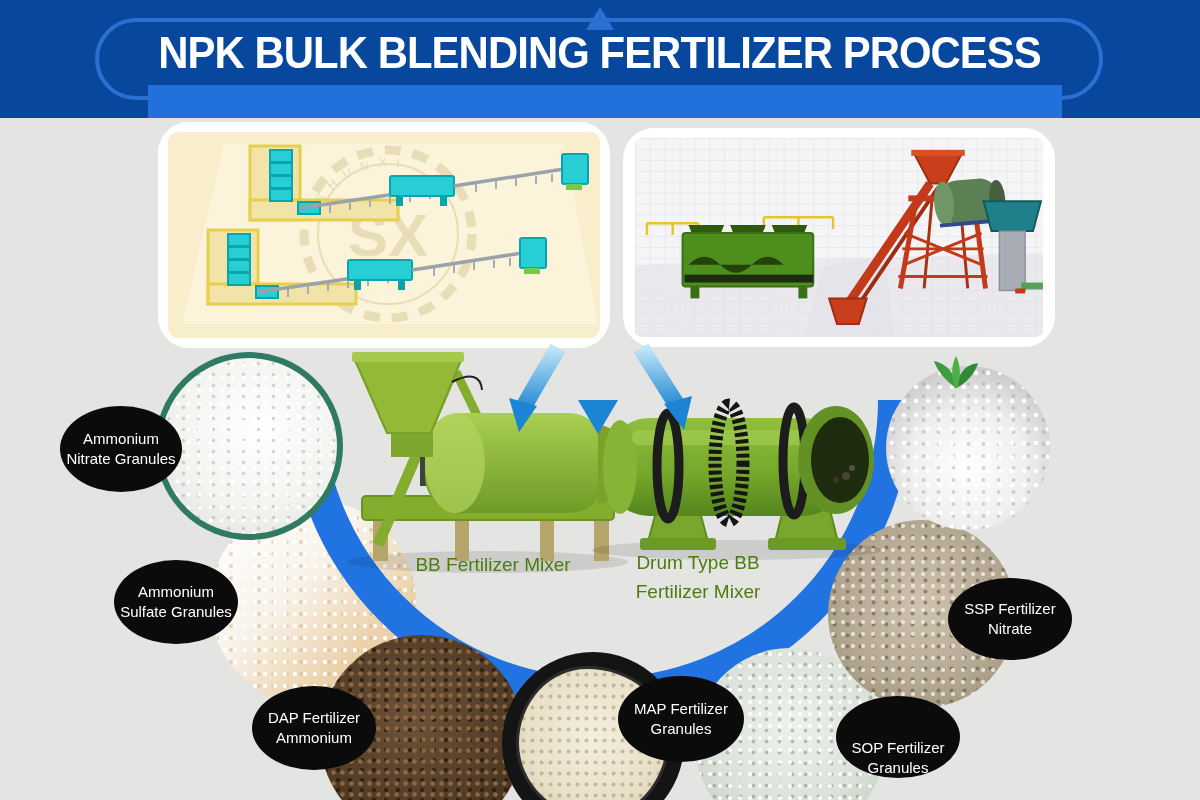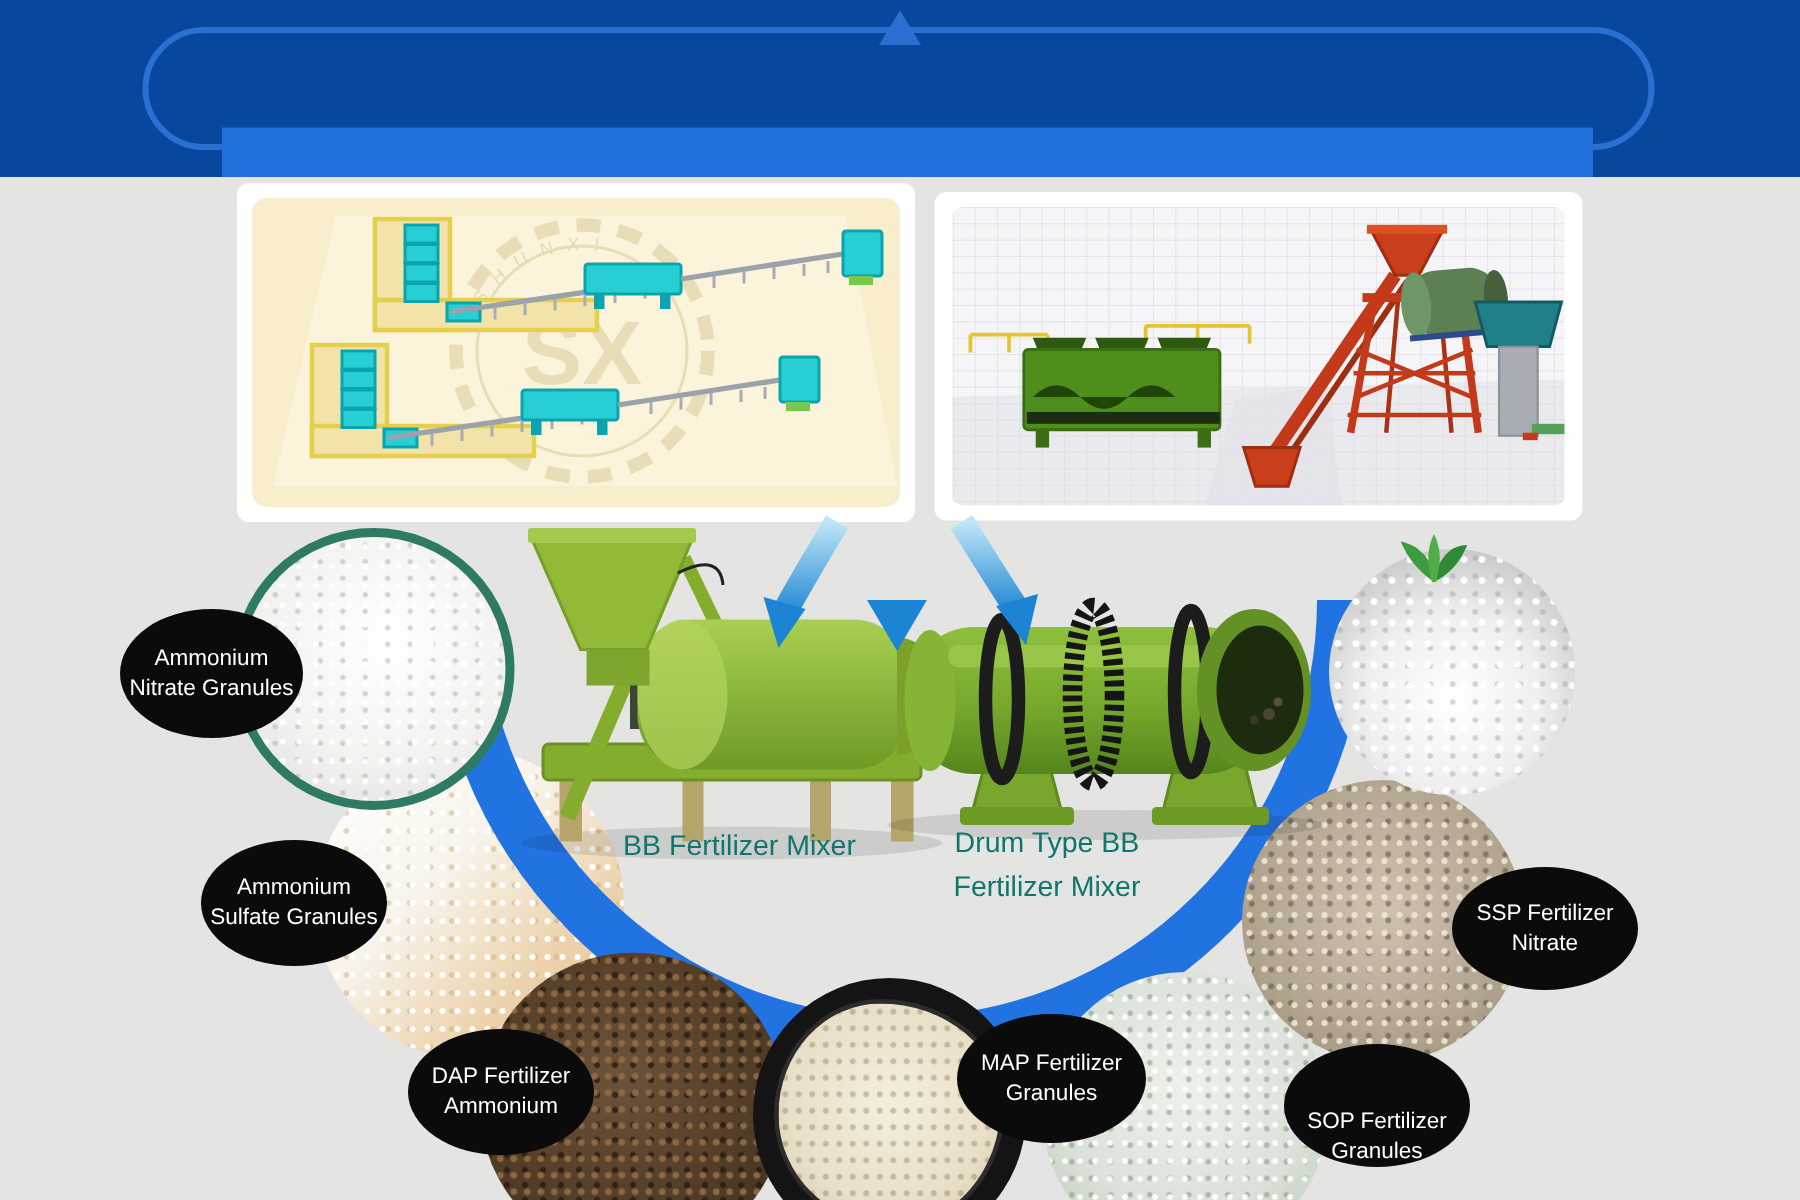--- a/index.html
+++ b/index.html
@@ -65,38 +65,38 @@
     background-image:
       radial-gradient(circle, rgba(255,255,255,.95) 1.8px, transparent 2.8px),
       radial-gradient(circle, rgba(150,150,150,.4) 1.4px, transparent 2.3px),
       radial-gradient(circle at 50% 62%, #ffffff 0%, #efefef 45%, #c3c3c3 85%, #ababab 100%);
     background-size: 12px 14px, 15px 12px, 100% 100%; }
   .sprig { position:absolute; left:44px; top:-10px; width:52px; height:32px; }
 
   
   .granule-label { position:absolute; background:#0b0b0b; border-radius:50%;
     color:#ffffff; display:flex; align-items:center; justify-content:center;
-    text-align:center; font-size:15px; line-height:1.32; white-space:pre-line; z-index:5;margin-left:20px; }
+    text-align:center; font-size:15px; line-height:1.32; white-space:pre-line; z-index:5; }
   .label-nitrate { left:60px;  top:406px; width:122px; height:86px; }
   .label-sulfate { left:114px; top:560px; width:124px; height:84px; }
   .label-dap     { left:252px; top:686px; width:124px; height:84px; }
   .label-map     { left:618px; top:676px; width:126px; height:86px; }
   .label-sop     { left:836px; top:696px; width:124px; height:82px;align-items:flex-end; }
   .label-ssp     { left:948px; top:578px; width:124px; height:82px; }
   .label-urea    { left:1010px; top:434px; width:118px; height:78px; }
 
   
   .machines { position:absolute; left:0; top:0; z-index:4; pointer-events:none; }
-  .mlabel { position:absolute; color:#0f766e; font-size:19px; text-align:center;
+  .mlabel { position:absolute; color:#4d7c0f; font-size:19px; text-align:center;
             white-space:pre-line; line-height:1.55; z-index:5; }
   .mlabel-bb   { left:398px; top:550px; width:190px; }
   .mlabel-drum { left:600px; top:548px; width:196px; }
 
   
-  .card { position:absolute; background:#ffffff; border-radius:8px; padding:10px; z-index:6; }
+  .card { position:absolute; background:#ffffff; border-radius:31px; padding:10px; z-index:6; }
   .card-left  { left:158px; top:122px; width:452px; height:226px; }
   .card-right { left:623px; top:128px; width:432px; height:219px; }
   .card svg { display:block; width:100%; height:100%; border-radius:10px; }
 
   
   .arrows { position:absolute; left:0; top:0; z-index:7; pointer-events:none; }
 </style>
 </head>
 <body>
 
@@ -316,15 +316,18 @@
     <g>
       <path d="M641,348 Q666,388 679,408" stroke="url(#ag)" stroke-width="17" fill="none"></path>
       <polygon points="664,404 692,396 684,430" fill="#1b84d4"></polygon>
     </g>
   </svg>
 
   <div class="header">
     <div class="header-outline"></div>
     <div class="header-bar"></div>
     <div class="header-triangle"></div>
+    <div class="header-title">
+      <span>NPK BULK BLENDING FERTILIZER PROCESS</span>
+    </div>
   </div>
 
 </div>
 
 </body></html>

